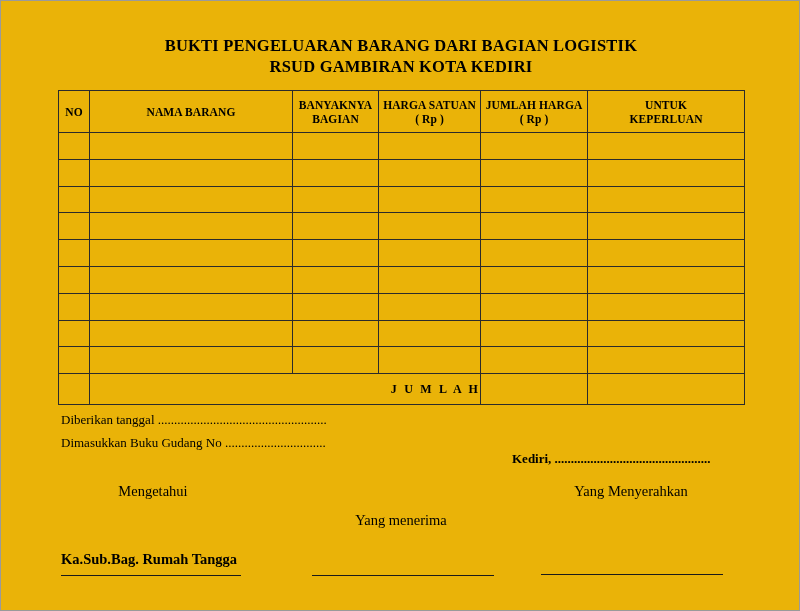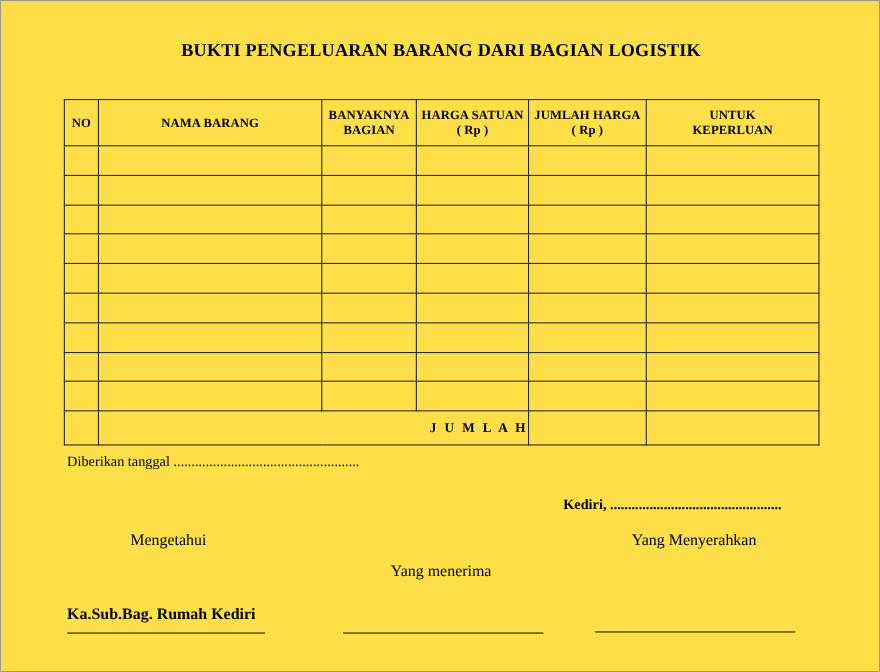--- a/index.html
+++ b/index.html
@@ -10,21 +10,21 @@
   }
   body {
     font-family: "Liberation Serif", "DejaVu Serif", serif;
     color: #000000;
   }
 
   .page {
     position: relative;
     width: 800px;
     height: 611px;
-    background: #fde047;
+    background: #eab308;
     box-sizing: border-box;
     border: 1px solid #9a9a9a;
     overflow: hidden;
   }
 
   
   .title-block {
     position: absolute;
     left: 0;
     top: 34px;
@@ -128,20 +128,21 @@
   .sig-rule-2 { left: 311px; top: 574px; width: 182px; }
   .sig-rule-3 { left: 540px; top: 573px; width: 182px; }
 </style>
 </head>
 <body>
 
 <div class="page">
 
   <div class="title-block">
     <div class="title-line">BUKTI PENGELUARAN BARANG DARI BAGIAN LOGISTIK</div>
+    <div class="title-line">RSUD GAMBIRAN KOTA KEDIRI</div>
   </div>
 
   <table class="doc-table">
     <colgroup>
       <col class="col-no">
         <col class="col-nama">
         <col class="col-bany">
       <col class="col-harga">
         <col class="col-jml">
         <col class="col-untuk">
@@ -246,24 +247,25 @@
       <tr class="sum-row">
         <td></td>
         <td class="sum-label" colspan="3">J U M L A H</td>
         <td></td>
         <td></td>
       </tr>
     </tfoot>
   </table>
 
   <div class="note-line note-diberikan">Diberikan tanggal ....................................................</div>
+  <div class="note-line note-dimasukkan">Dimasukkan Buku Gudang No ...............................</div>
   <div class="note-line note-kediri">Kediri, ................................................</div>
 
   <div class="sign-label sign-mengetahui">Mengetahui</div>
   <div class="sign-label sign-menerima">Yang menerima</div>
   <div class="sign-label sign-menyerahkan">Yang Menyerahkan</div>
 
-  <div class="signer-name">Ka.Sub.Bag. Rumah Kediri</div>
+  <div class="signer-name">Ka.Sub.Bag. Rumah Tangga</div>
   <div class="sig-rule sig-rule-1"></div>
   <div class="sig-rule sig-rule-2"></div>
   <div class="sig-rule sig-rule-3"></div>
 
 </div>
 
 </body></html>

